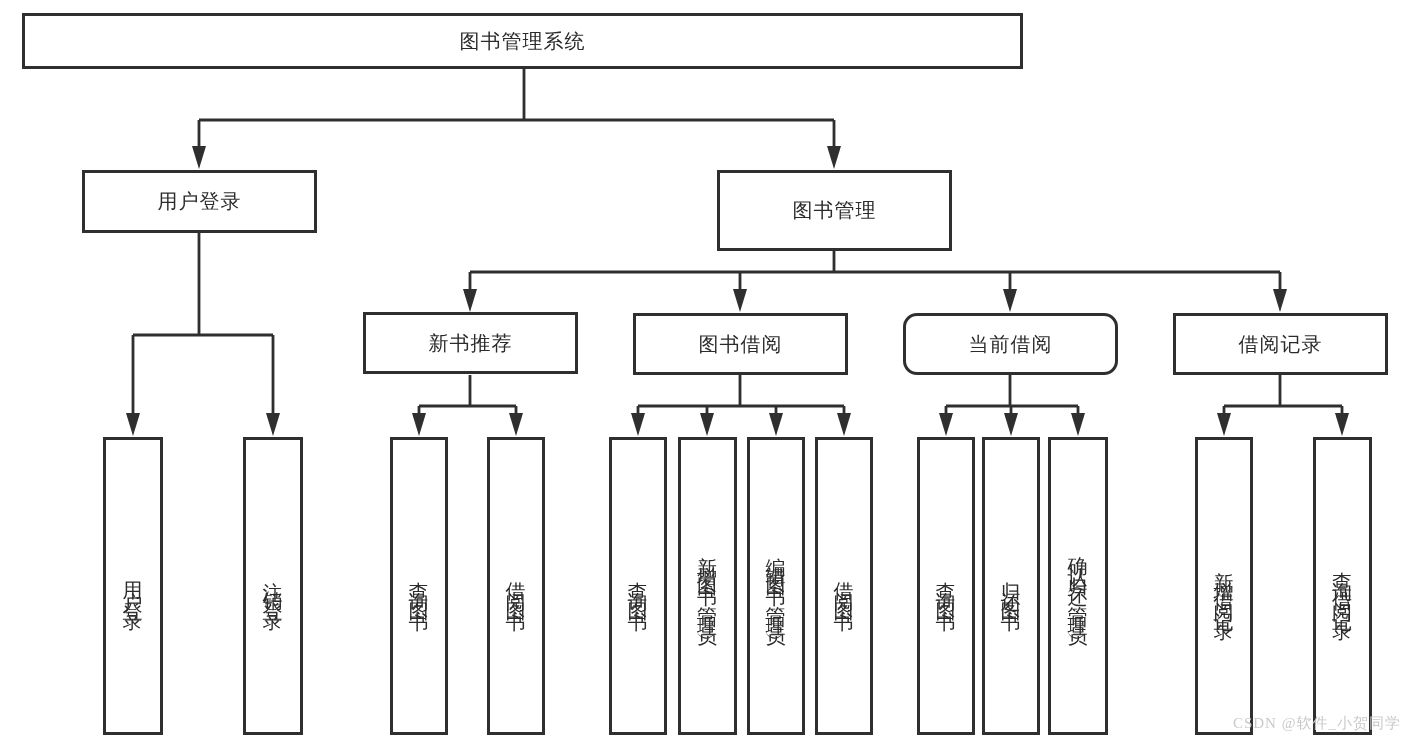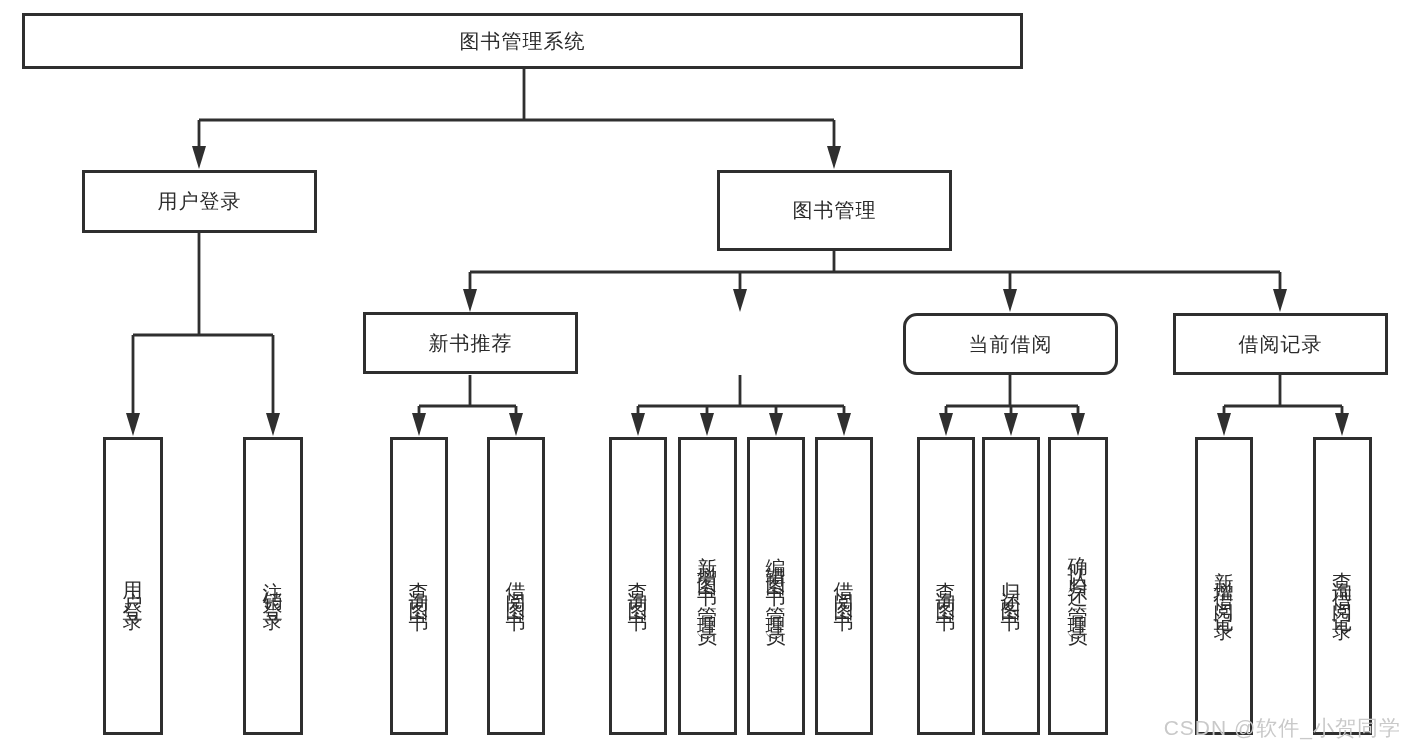--- a/index.html
+++ b/index.html
@@ -6,21 +6,21 @@
     --line:#2f2f2f;
     --box-fill:#ffffff;
     --text:#2b2b2b;
     --watermark:#c9c9c9;
   }
   html,body{margin:0;padding:0;background:#ffffff;}
   .canvas{
     position:relative;
     width:1405px;height:747px;
     background:#ffffff;
-    font-family:Liberation Sans, sans-serif;
+    font-family:Liberation Serif, serif;
     color:var(--text);
     overflow:hidden;
   }
   .connector-layer{
     position:absolute;left:0;top:0;width:1405px;height:747px;
     color:var(--line);
   }
   .node{
     position:absolute;
     background:var(--box-fill);
@@ -35,21 +35,21 @@
     writing-mode:vertical-rl;
     text-orientation:mixed;
     letter-spacing:10px;
     line-height:1;
     font-size:20px;
     white-space:nowrap;
   }
   .watermark{
     position:absolute;
     right:4px;top:714px;
-    font-size:21px;
+    font-size:15px;
     color:var(--watermark);
     letter-spacing:1px;
     white-space:nowrap;
   }
 </style>
 </head>
 <body>
 
 <div class="canvas">
 
@@ -100,20 +100,23 @@
   <div class="node" style="left:82px;top:170px;width:235px;height:63px;">
     <span>用户登录</span>
   </div>
   <div class="node" style="left:717px;top:170px;width:235px;height:81px;">
     <span>图书管理</span>
   </div>
 
   <div class="node" style="left:363px;top:312px;width:215px;height:62px;">
     <span>新书推荐</span>
   </div>
+  <div class="node" style="left:633px;top:313px;width:215px;height:62px;">
+    <span>图书借阅</span>
+  </div>
   <div class="node" style="left:903px;top:313px;width:215px;height:62px;border-radius:14px;">
     <span>当前借阅</span>
   </div>
   <div class="node" style="left:1173px;top:313px;width:215px;height:62px;">
     <span>借阅记录</span>
   </div>
 
   <div class="node vert" style="left:103px;top:437px;width:60px;height:298px;">
     <span>用户登录</span>
   </div>

